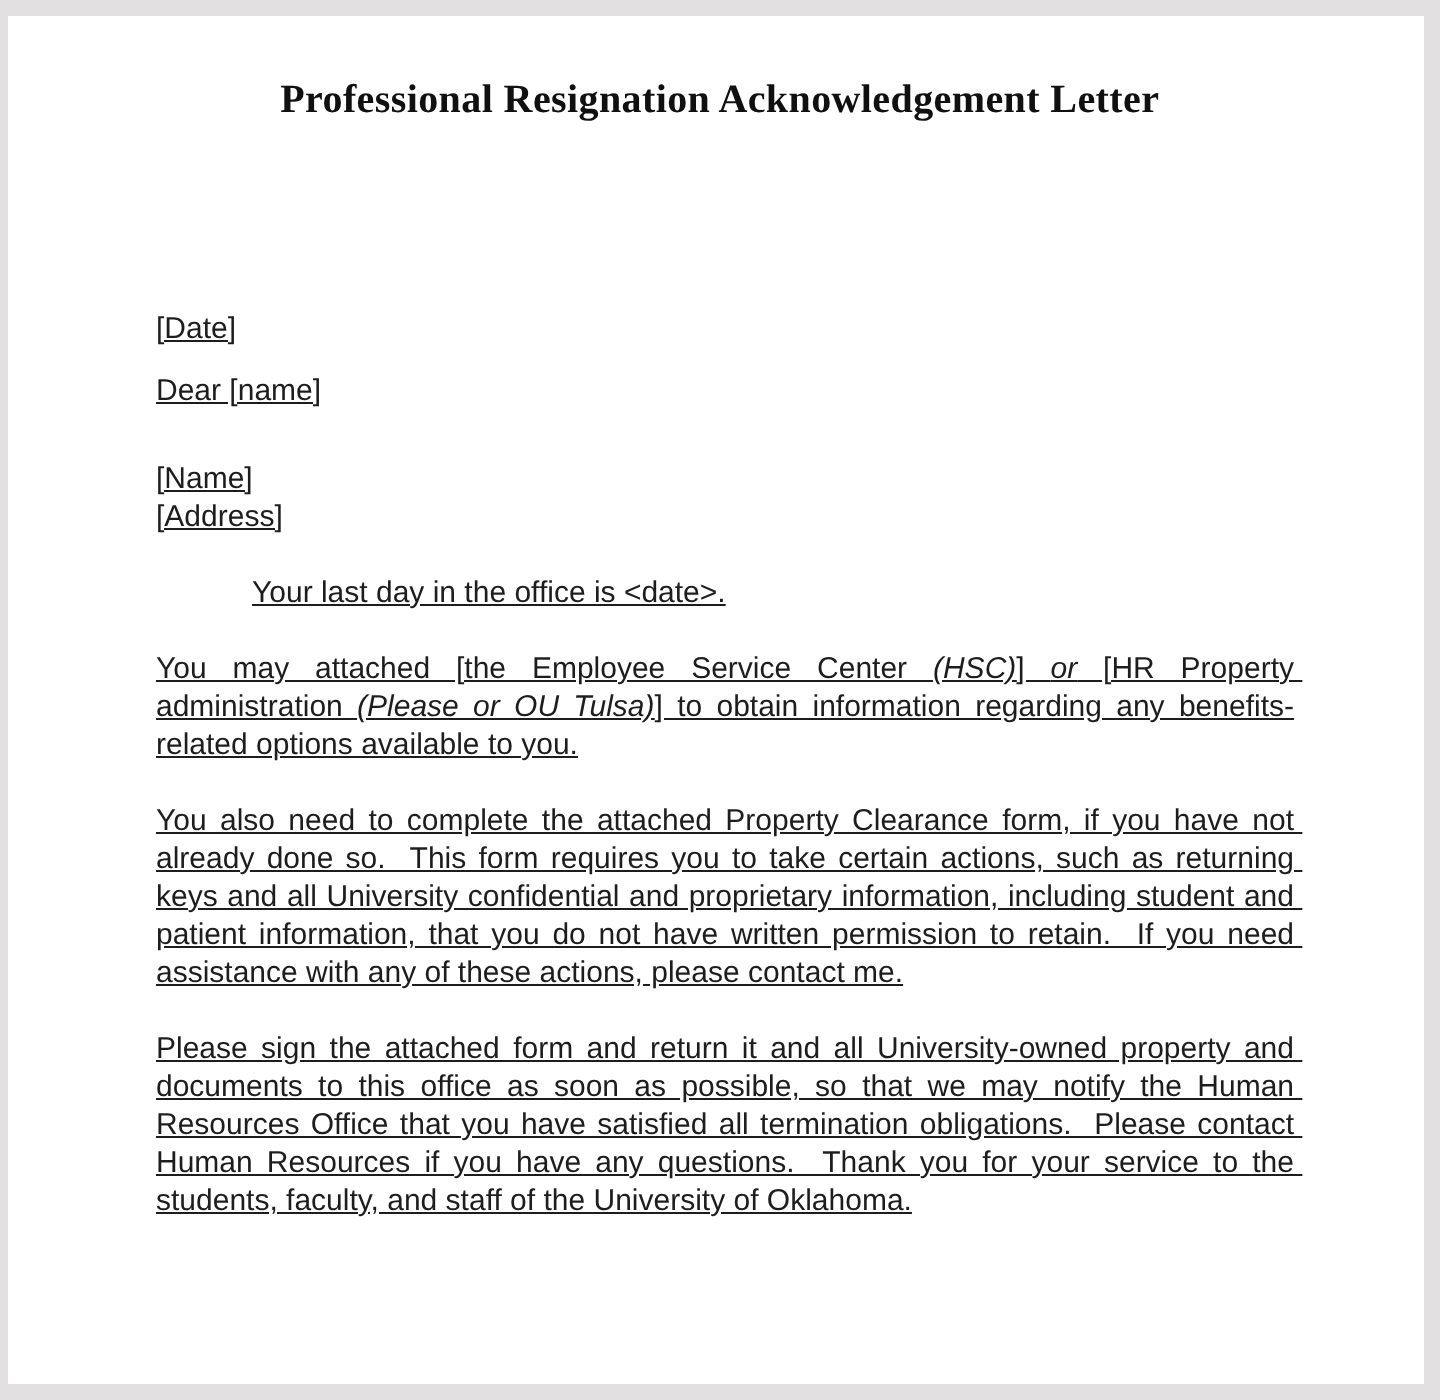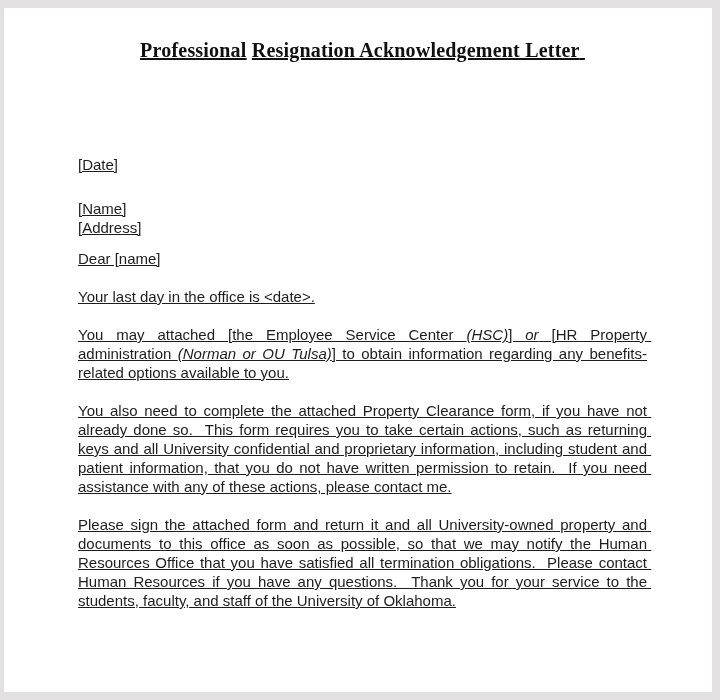--- a/index.html
+++ b/index.html
@@ -27,21 +27,21 @@
   .title{
     margin:0;
     text-align:center;
     font-family:"Liberation Serif", serif;
     font-weight:bold;
     font-size:20px;
     line-height:24px;
     color:var(--title-ink);
     letter-spacing:0.2px;
   }
-  .title .u{text-decoration:underline;}
+  .title .u{}
   .line, .para{
     font-size:15px;
     line-height:19px;
     margin:0;
     white-space:pre-wrap;
     text-decoration:underline;
   }
   .m-date{margin-top:93px;}
   .m-recipient{margin-top:25px;}
   .m-salutation{margin-top:12px;}
@@ -49,23 +49,23 @@
   .para .it{font-style:italic;}
 </style>
 </head>
 <body>
 
 <div class="paper">
   <h1 class="title"><span class="u">Professional</span> <span class="u">Resignation Acknowledgement Letter</span><span class="u">&nbsp;</span></h1>
 
   <p class="line m-date">[Date]</p>
 
+  <p class="line m-salutation">Dear [name]</p>
+
   <p class="line m-recipient"><span>[Name]</span><br><span>[Address]</span></p>
 
-  <p class="line m-salutation">Dear [name]</p>
-
   <div id="letter-body">
-      <p class="para" style="text-align: left;"><span class="">Your last day in the office is &lt;date&gt;.</span></p>
-      <p class="para" style="text-align: justify;"><span class="">You may attached [the Employee Service Center </span><span class="it">(HSC)</span><span class="">] </span><span class="it">or</span><span class=""> [HR Property administration </span><span class="it">(Norman or OU Tulsa)</span><span class="">] to obtain information regarding any benefits-related options available to you.</span></p>
+      <p class="para" style="text-align: left; margin-left: 48px;"><span class="">Your last day in the office is &lt;date&gt;.</span></p>
+      <p class="para" style="text-align: justify;"><span class="">You may attached [the Employee Service Center </span><span class="it">(HSC)</span><span class="">] </span><span class="it">or</span><span class=""> [HR Property administration </span><span class="it">(Please or OU Tulsa)</span><span class="">] to obtain information regarding any benefits-related options available to you.</span></p>
       <p class="para" style="text-align: justify;"><span class="">You also need to complete the attached Property Clearance form, if you have not already done so.  This form requires you to take certain actions, such as returning keys and all University confidential and proprietary information, including student and patient information, that you do not have written permission to retain.  If you need assistance with any of these actions, please contact me.</span></p>
       <p class="para" style="text-align: justify;"><span class="">Please sign the attached form and return it and all University-owned property and documents to this office as soon as possible, so that we may notify the Human Resources Office that you have satisfied all termination obligations.  Please contact Human Resources if you have any questions.  Thank you for your service to the students, faculty, and staff of the University of Oklahoma.</span></p>
     </div>
 </div>
 
 </body></html>

